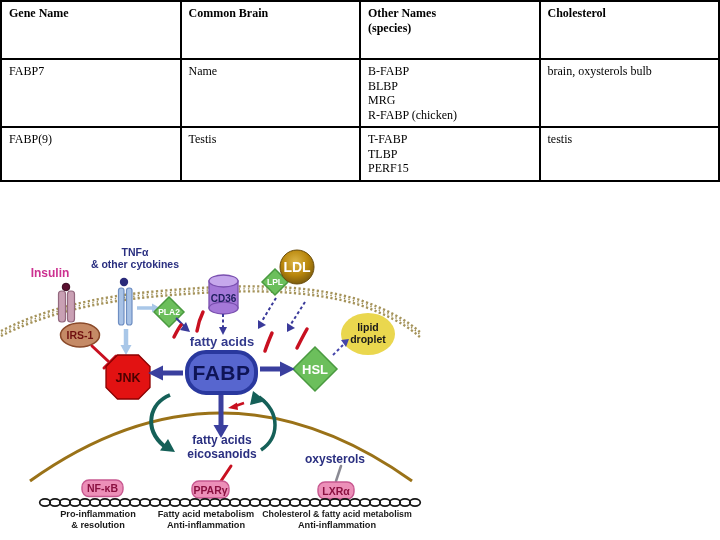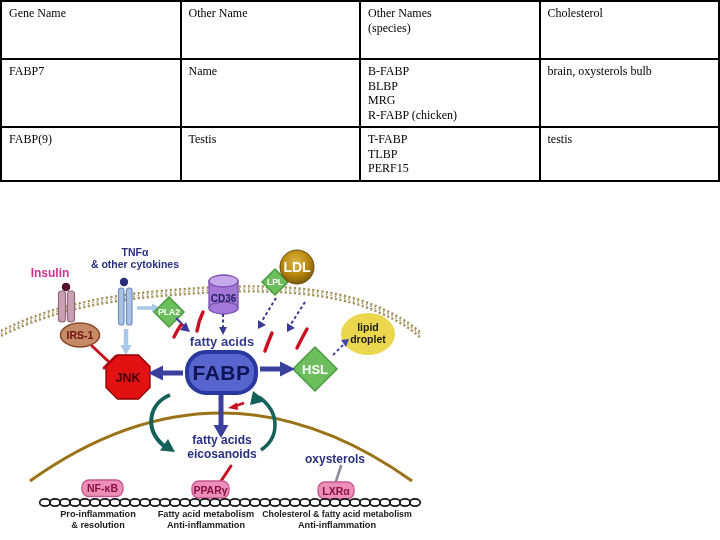--- a/index.html
+++ b/index.html
@@ -2,38 +2,38 @@
 <html><head>
 <meta charset="utf-8">
 <style>
   html,body{margin:0;padding:0;background:#fff;}
   body{width:720px;height:540px;position:relative;overflow:hidden;}
   
   table.gene{border-collapse:collapse;table-layout:fixed;width:720px;
     font-family:"Liberation Serif", serif;font-size:12px;color:#000;}
   table.gene td,table.gene th{border:2px solid #000;vertical-align:top;text-align:left;
     padding:4px 7px;white-space:pre-line;line-height:14.5px;font-weight:normal;}
-  table.gene th{font-weight:normal;}
+  table.gene th{font-weight:bold;}
   .rh{height:58px;} .r1{height:64px;margin-left:45px;} .r2{height:48px;} .r3{height:58px;}
   
   .diagram{position:absolute;left:0;top:245px;width:720px;height:295px;}
   svg text{font-family:"Liberation Sans", sans-serif;}
   .t-navy{fill:#2a2f80;font-weight:bold;}
   .t-white{fill:#ffffff;font-weight:bold;}
   .t-dark{fill:#1a1a1a;font-weight:bold;}
   .t-maroon{fill:#8a1040;font-weight:bold;}
 </style>
 </head>
 <body>
 
 <table class="gene">
   <tbody>
       <tr class="rh">
     <th>Gene Name</th>
-    <th>Other Name</th>
+    <th>Common Brain</th>
     <th>Other Names
 (species)</th>
     <th>Cholesterol</th>
   </tr>
   <tr class="r1">
     <td>FABP7</td>
     <td>Name</td>
     <td>B-FABP
 BLBP
 MRG

